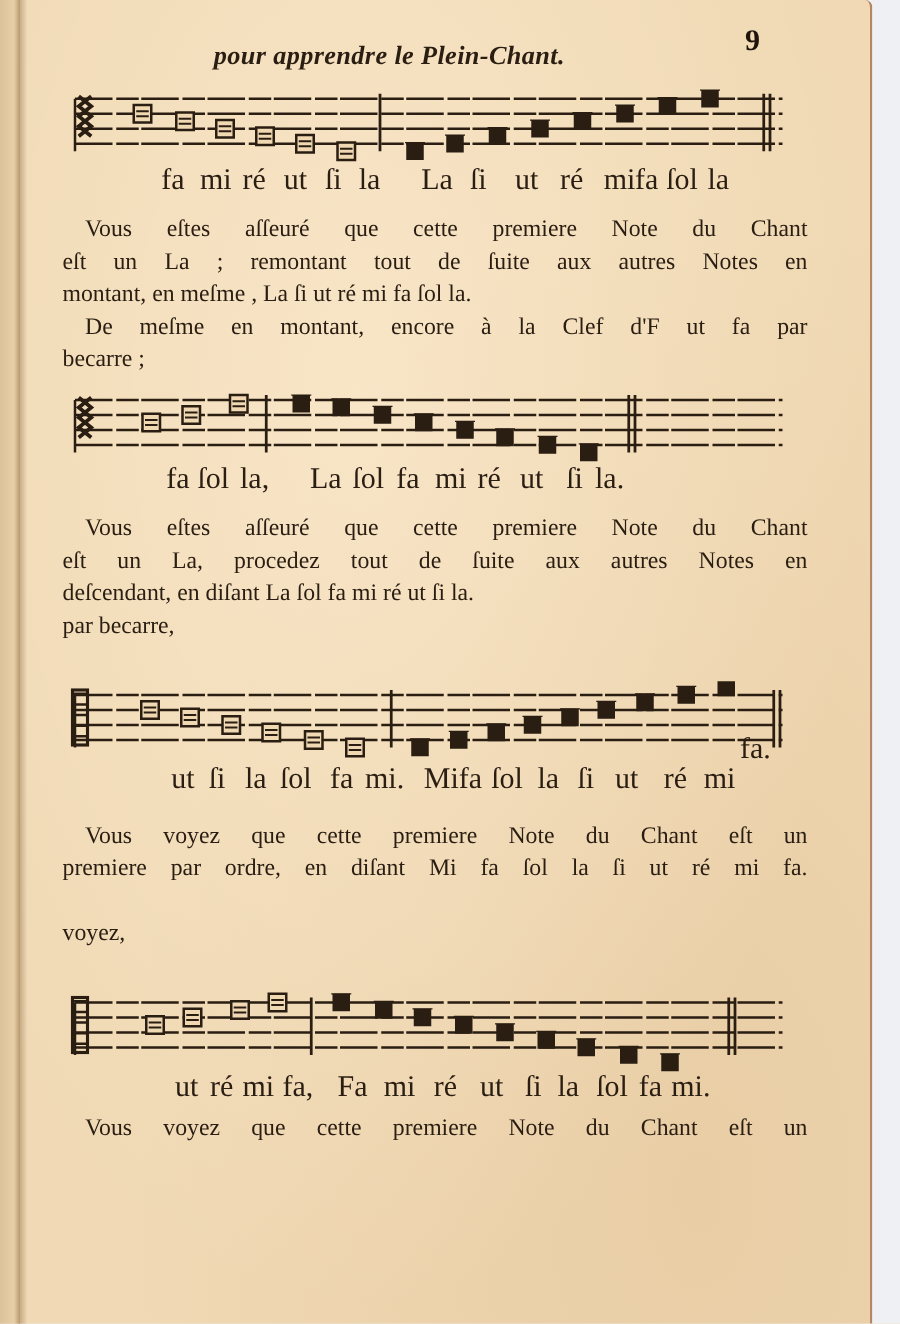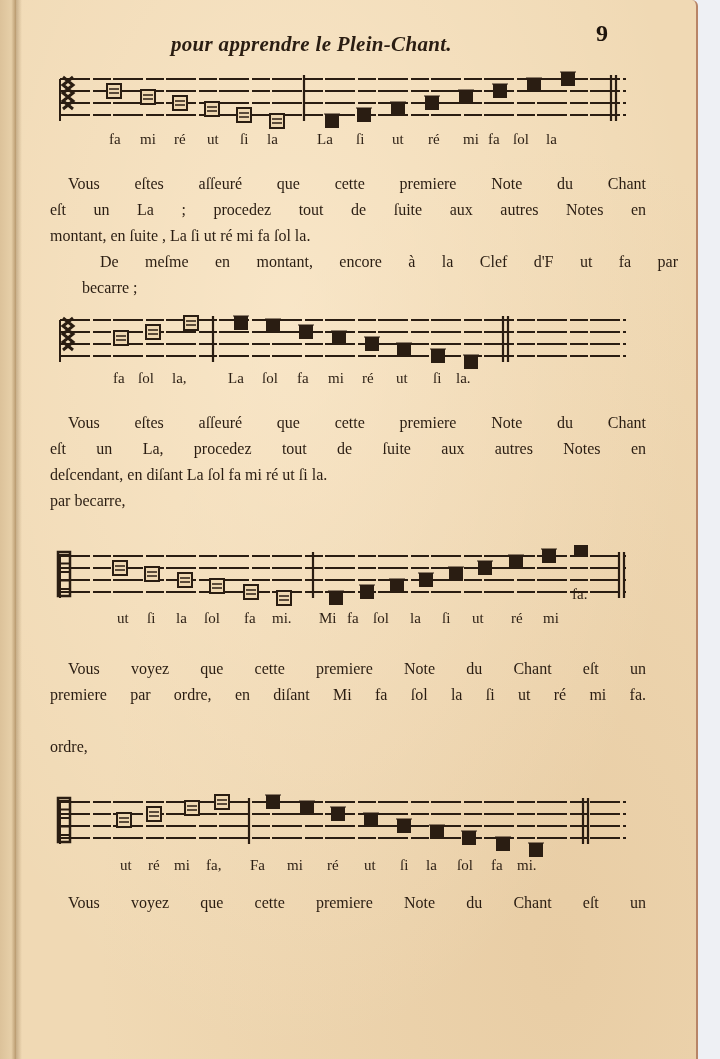--- a/index.html
+++ b/index.html
@@ -12,22 +12,22 @@
           background-image: radial-gradient(ellipse at 40% 30%, rgba(255,240,215,0.55), rgba(230,200,150,0) 70%),
                             radial-gradient(ellipse at 80% 90%, rgba(210,170,120,0.25), rgba(0,0,0,0) 60%);
           border-right:2px solid #b88466; border-top-right-radius:6px; box-sizing:border-box; }
   .gutter { position:absolute; left:0; top:0; width:6px; height:100%;
             background:linear-gradient(90deg,rgba(120,90,50,0.35),rgba(120,90,50,0)); }
   .running-head { position:absolute; top:32px; left:155px; font-style:italic; font-weight:bold;
                   font-size:21px; color:#2a1d12; letter-spacing:0.3px; }
   .folio { position:absolute; top:20px; left:580px; font-weight:bold; font-size:24px; color:#1e140c; }
   .staff { position:absolute; left:30px; width:600px; }
   .staff svg { display:block; }
-  .syll { position:absolute; font-size:15px; color:#2a1d12; white-space:nowrap; }
-  .para { position:absolute; left:34px; width:596px; font-size:16px; line-height:26px;
+  .syll { position:absolute; font-size:24px; color:#2a1d12; white-space:nowrap;margin-left:20px; }
+  .para { position:absolute; left:34px; width:596px; font-size:19px; line-height:26px;
           color:#2a1d12; text-align:justify; }
   .para .l { display:block; white-space:nowrap; text-align-last:justify; }
   .para .l.last { text-align-last:left; }
   .para .l.ind { text-indent:18px; }
 </style>
 </head>
 <body>
 
 <div class="left-page"></div>
 
@@ -388,39 +388,39 @@
       <span class="syll" style="left: 348px; top: 857px;">ut</span>
       <span class="syll" style="left: 384px; top: 857px;">ſi</span>
       <span class="syll" style="left: 410px; top: 857px;">la</span>
       <span class="syll" style="left: 441px; top: 857px;">ſol</span>
       <span class="syll" style="left: 475px; top: 857px;">fa</span>
       <span class="syll" style="left: 501px; top: 857px;">mi.</span>
     </div>
   <div id="paras-root">
       <div class="para" style="top: 171px;">
         <span class="l ind">Vous eſtes aſſeuré que cette premiere Note du Chant</span>
-        <span class="l">eſt un  La ; procedez tout de ſuite aux autres Notes en</span>
-        <span class="l last">montant, en ſuite , La ſi  ut ré mi fa ſol la.</span>
-      </div>
-      <div class="para" style="top: 249px; margin-left: 32px;">
+        <span class="l">eſt un  La ; remontant tout de ſuite aux autres Notes en</span>
+        <span class="l last">montant, en meſme , La ſi  ut ré mi fa ſol la.</span>
+      </div>
+      <div class="para" style="top: 249px;">
         <span class="l ind">De meſme en montant, encore à la Clef d'F  ut fa par</span>
         <span class="l last">becarre ;</span>
       </div>
       <div class="para" style="top: 410px;">
         <span class="l ind">Vous eſtes aſſeuré que cette premiere Note du Chant</span>
         <span class="l">eſt un La, procedez tout de ſuite aux autres Notes en</span>
         <span class="l last">deſcendant, en diſant La ſol fa mi ré ut ſi la.</span>
       </div>
       <div class="para" style="top: 488px;">
         <span class="l last">par becarre,</span>
       </div>
       <div class="para" style="top: 656px;">
         <span class="l ind">Vous voyez que cette premiere Note du Chant eſt un</span>
         <span class="l">premiere par ordre, en diſant Mi fa ſol la ſi ut ré mi fa.</span>
       </div>
       <div class="para" style="top: 734px;">
-        <span class="l last">ordre,</span>
+        <span class="l last">voyez,</span>
       </div>
       <div class="para" style="top: 890px;">
         <span class="l ind">Vous voyez que cette premiere Note du Chant eſt un</span>
       </div>
     </div>
 </div>
 
 </body></html>

